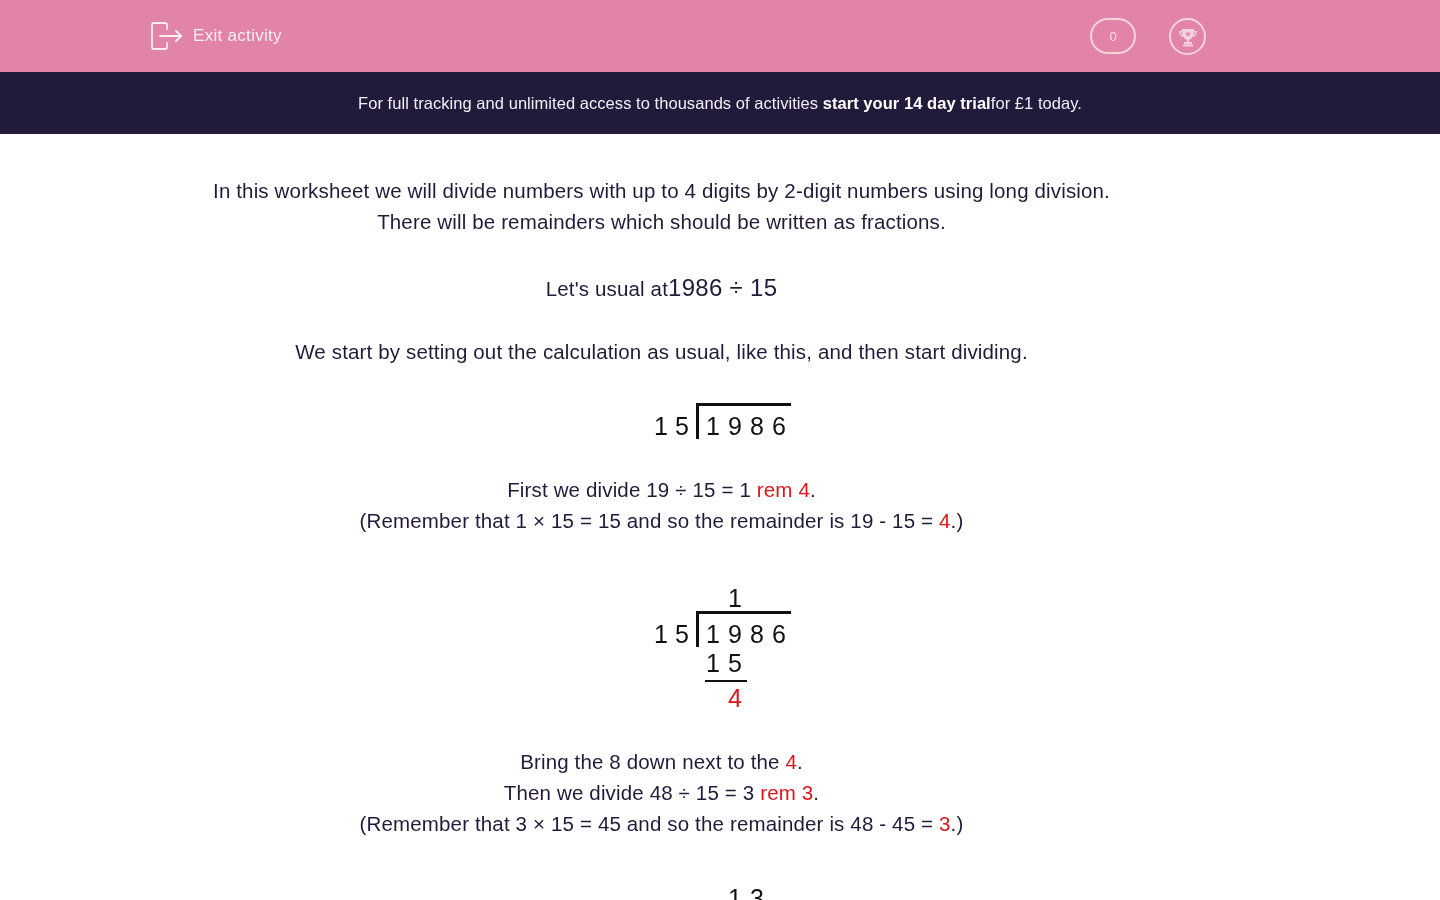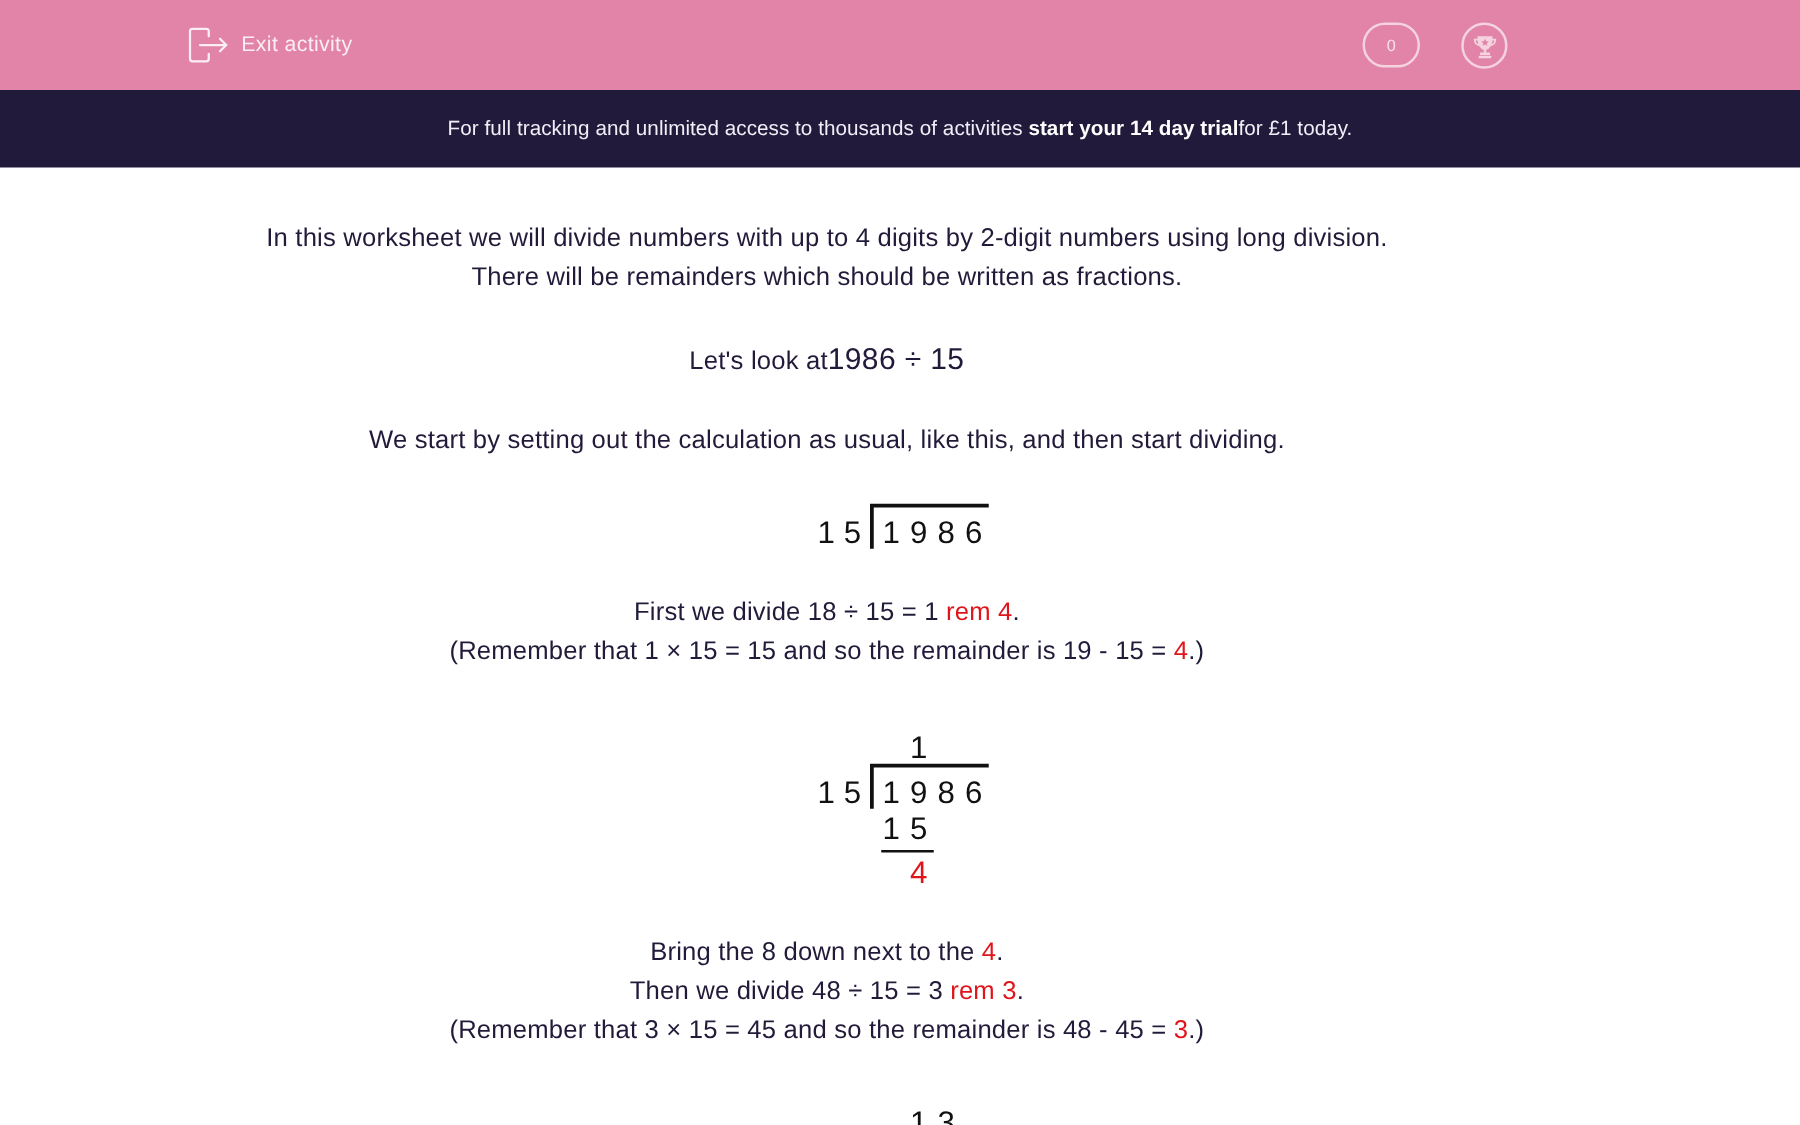--- a/index.html
+++ b/index.html
@@ -96,38 +96,38 @@
 <div class="trial-banner">
   <span>For full tracking and unlimited access to thousands of activities </span>&nbsp;<b>start your 14 day trial</b><span> for £1 today.</span>
 </div>
 
 <div class="content">
 
   <div class="line" style="top:45px;">In this worksheet we will divide numbers with up to 4 digits by 2-digit numbers using long division.</div>
   <div class="line" style="top:76px;">There will be remainders which should be written as fractions.</div>
 
   <div class="line" style="top:140px;">
-    <span>Let's look at</span><span class="expr">1986 ÷ 15</span>
+    <span>Let's usual at</span><span class="expr">1986 ÷ 15</span>
   </div>
 
   <div class="line" style="top:206px;">We start by setting out the calculation as usual, like this, and then start dividing.</div>
 
   <div class="ld" style="left:650px; top:266px; width:150px; height:50px;">
     <span class="digit" style="left:0; top:12px;">1</span>
     <span class="digit" style="left:21px; top:12px;">5</span>
     <span class="bracket-v" style="left:46px; top:4px; height:35px;"></span>
     <span class="bracket-h" style="left:46px; top:3px; width:95px;"></span>
     <span class="digit" style="left:52px; top:12px;">1</span>
     <span class="digit" style="left:74px; top:12px;">9</span>
     <span class="digit" style="left:96px; top:12px;">8</span>
     <span class="digit" style="left:118px; top:12px;">6</span>
   </div>
 
   <div class="line" style="top:344px;">
-    <span>First we divide 18 ÷ 15 = 1 </span><span class="red">rem 4</span><span>.</span>
+    <span>First we divide 19 ÷ 15 = 1 </span><span class="red">rem 4</span><span>.</span>
   </div>
   <div class="line" style="top:375px;">
     <span>(Remember that 1 × 15 = 15 and so the remainder is 19 - 15 = </span><span class="red">4</span><span>.)</span>
   </div>
 
   <div class="ld" style="left:650px; top:444px; width:150px; height:140px;">
     <span class="digit" style="left:74px; top:6px;">1</span>
     <span class="bracket-h" style="left:46px; top:33px; width:95px;"></span>
     <span class="bracket-v" style="left:46px; top:34px; height:35px;"></span>
     <span class="digit" style="left:0; top:42px;">1</span>

